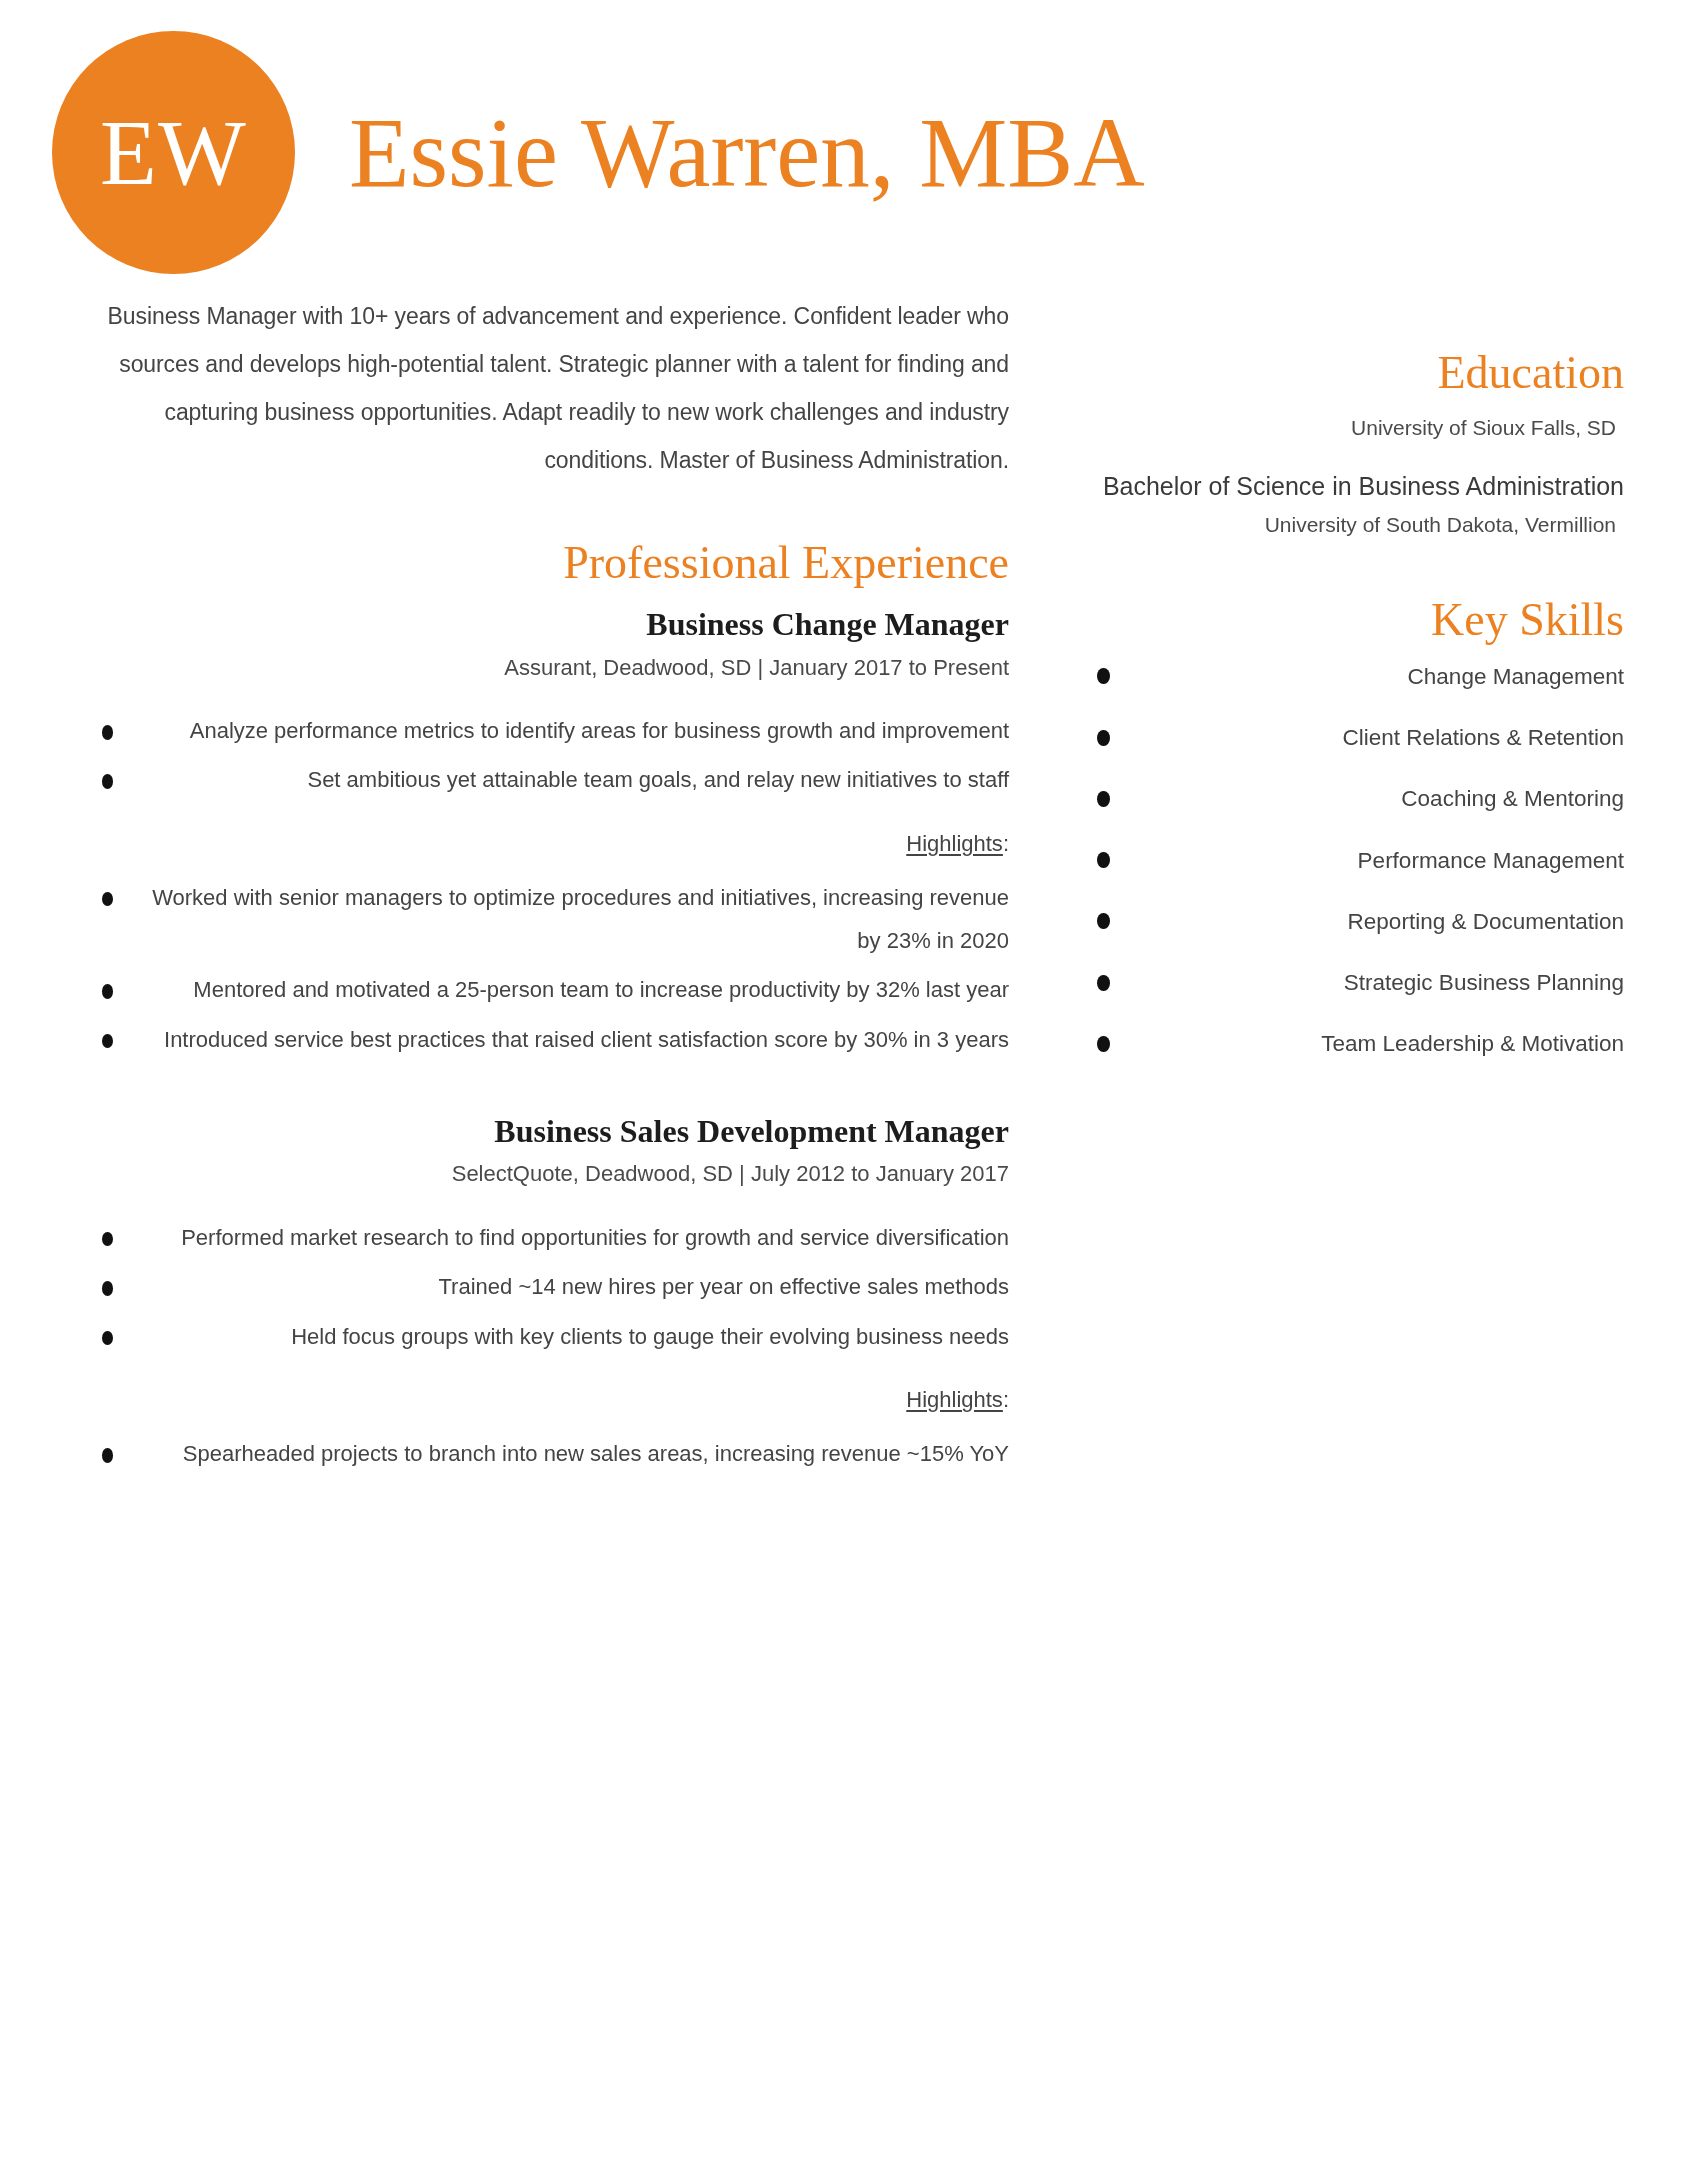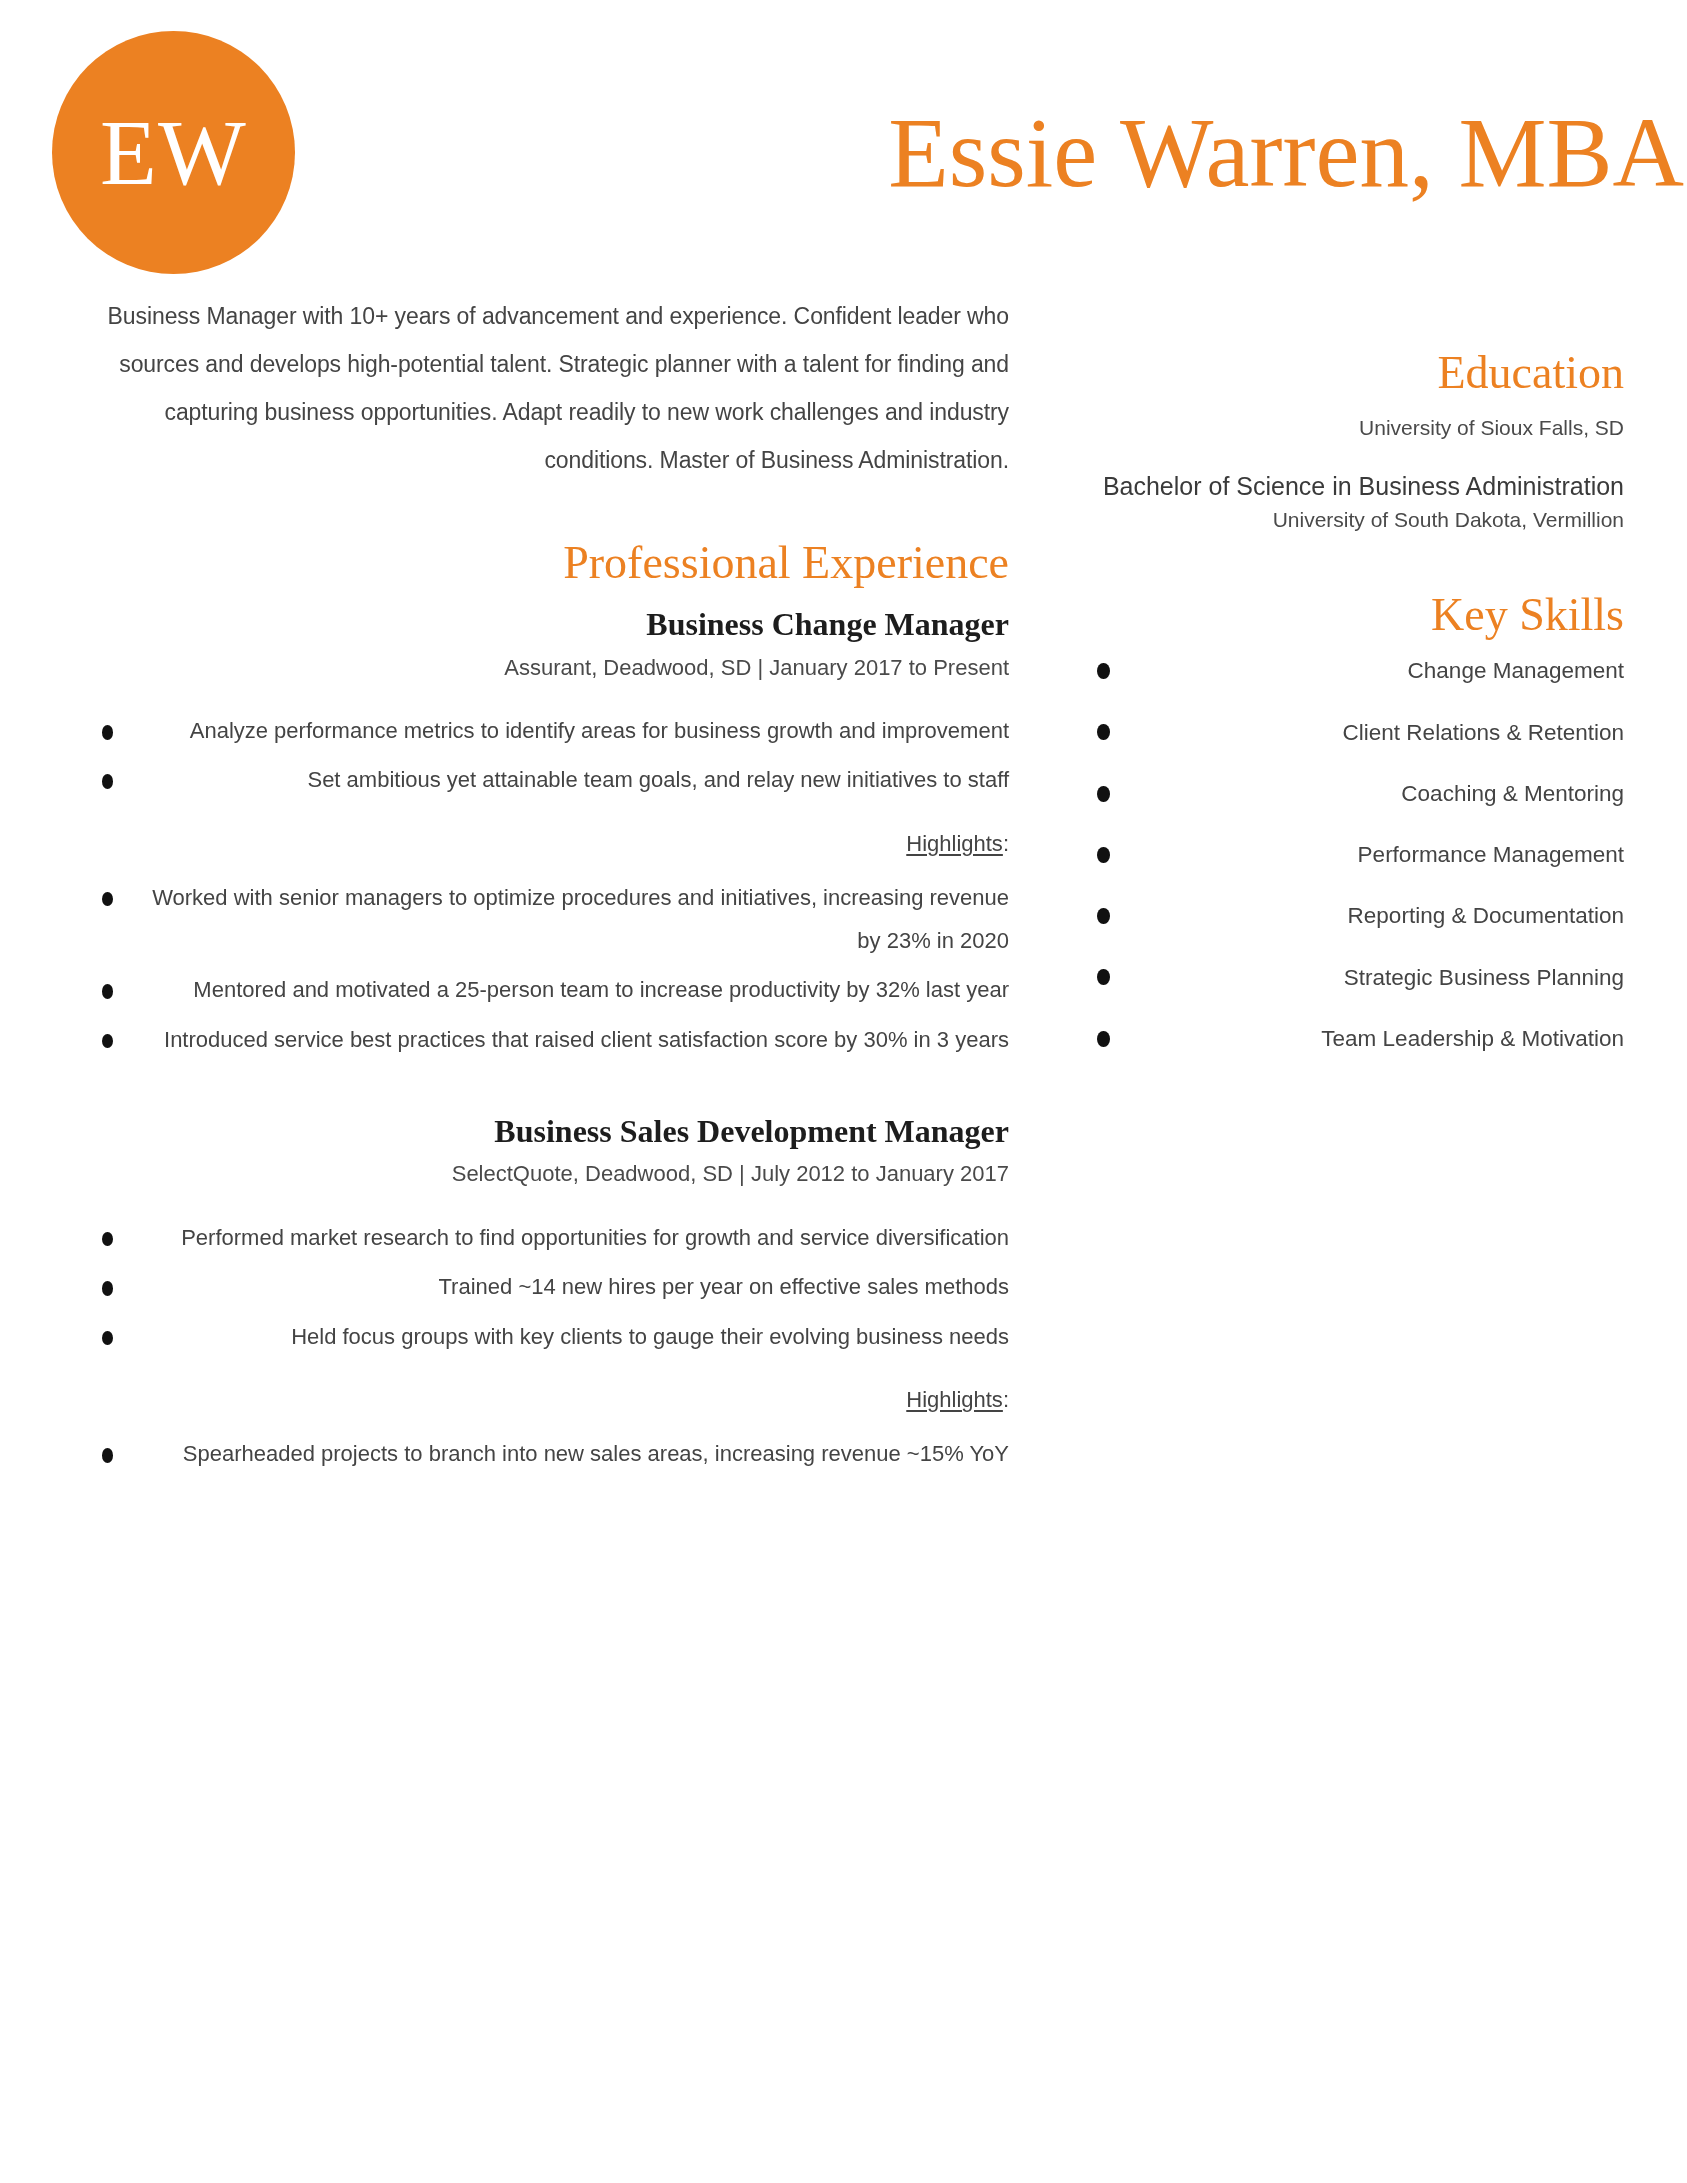--- a/index.html
+++ b/index.html
@@ -22,24 +22,23 @@
     background: #ffffff;
     box-sizing: border-box;
     padding: 0;
     overflow: hidden;
   }
 
   
   .header {
     display: flex;
     align-items: center;
-    padding: 40px 3px 0 52px;
+    padding: 40px 13px 0 52px;
     height: 265px;
     box-sizing: border-box;
-    justify-content: space-between;
   }
   .logo-badge {
     width: 243px;
     height: 243px;
     border-radius: 50%;
     background: #EC8122;
     flex: 0 0 auto;
     display: flex;
     align-items: center;
     justify-content: center;
@@ -174,21 +173,21 @@
   .edu-degree {
     font-size: 25px;
     color: #3a3a3a;
     line-height: 1.3;
     margin: 0 0 2.6px 0;
   }
   .edu-school {
     font-size: 21px;
     color: #4a4a4a;
     line-height: 1.35;
-    margin: 0;
+    margin: 8px;
   }
   ul.skills {
     list-style: none;
     margin: 12px 0 0 0;
     padding: 0;
   }
   ul.skills li {
     position: relative;
     padding-left: 66px;
     font-size: 22.5px;

